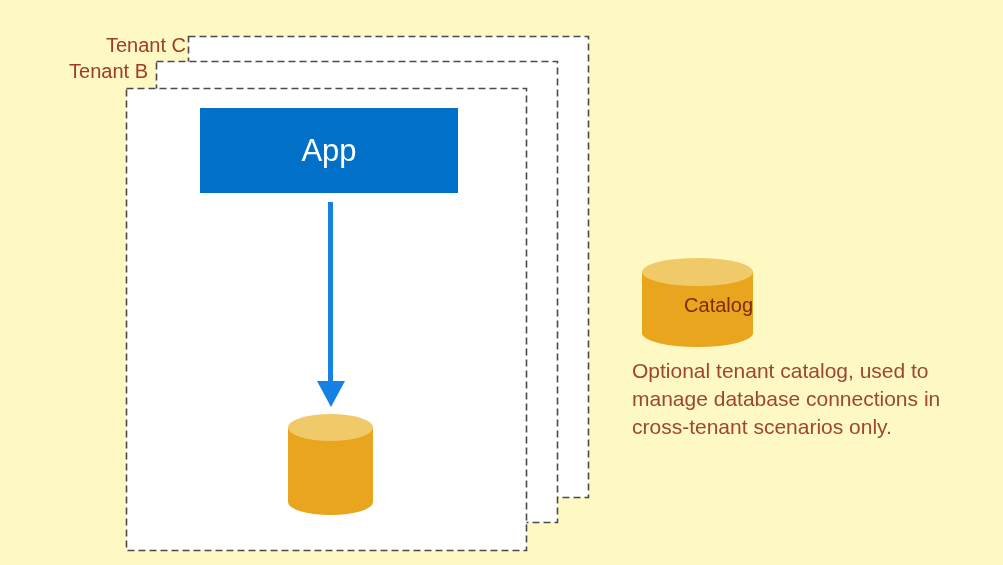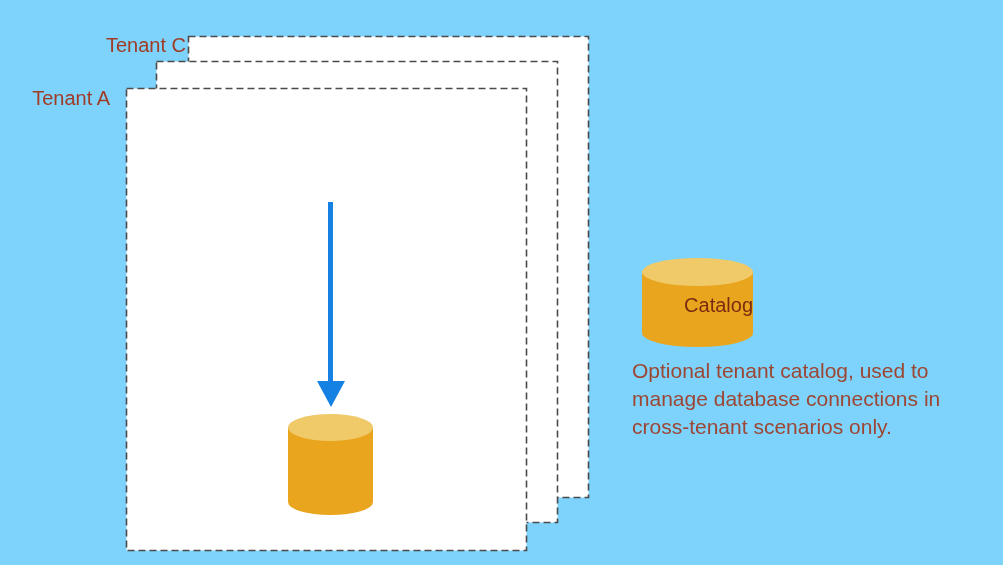--- a/index.html
+++ b/index.html
@@ -5,21 +5,21 @@
   html, body {
     margin: 0;
     padding: 0;
     background: #ffffff;
     font-family: "Liberation Sans", sans-serif;
   }
   .canvas {
     position: relative;
     width: 1003px;
     height: 565px;
-    background: #7dd3fc;
+    background: #fef9c3;
     overflow: hidden;
   }
   .boundaries {
     position: absolute;
     left: 0; top: 0;
   }
   .tenant-label {
     position: absolute;
     font-size: 20px;
     line-height: 22px;
@@ -101,22 +101,25 @@
 
 <div class="canvas">
 
   <svg class="boundaries" width="1003" height="565" viewBox="0 0 1003 565">
     <rect x="188.5" y="36.5" width="400" height="461" fill="#ffffff" stroke="#4A4A4A" stroke-width="1.6" stroke-dasharray="7 4"></rect>
     <rect x="156.5" y="61.5" width="401" height="461" fill="#ffffff" stroke="#4A4A4A" stroke-width="1.6" stroke-dasharray="7 4"></rect>
     <rect x="126.5" y="88.5" width="400" height="462" fill="#ffffff" stroke="#4A4A4A" stroke-width="1.6" stroke-dasharray="7 4"></rect>
   </svg>
 
   <div class="tenant-label c">Tenant C</div>
-  <div class="tenant-label a">Tenant A</div>
+  <div class="tenant-label b">Tenant B</div>
 
+  <div class="app-box">
+    <span>App</span>
+  </div>
 
   <div>
     <div class="arrow-shaft"></div>
     <div class="arrow-head"></div>
   </div>
 
   <div class="cylinder tenant-db">
     <div class="cyl-body"></div>
     <div class="cyl-top"></div>
   </div>

